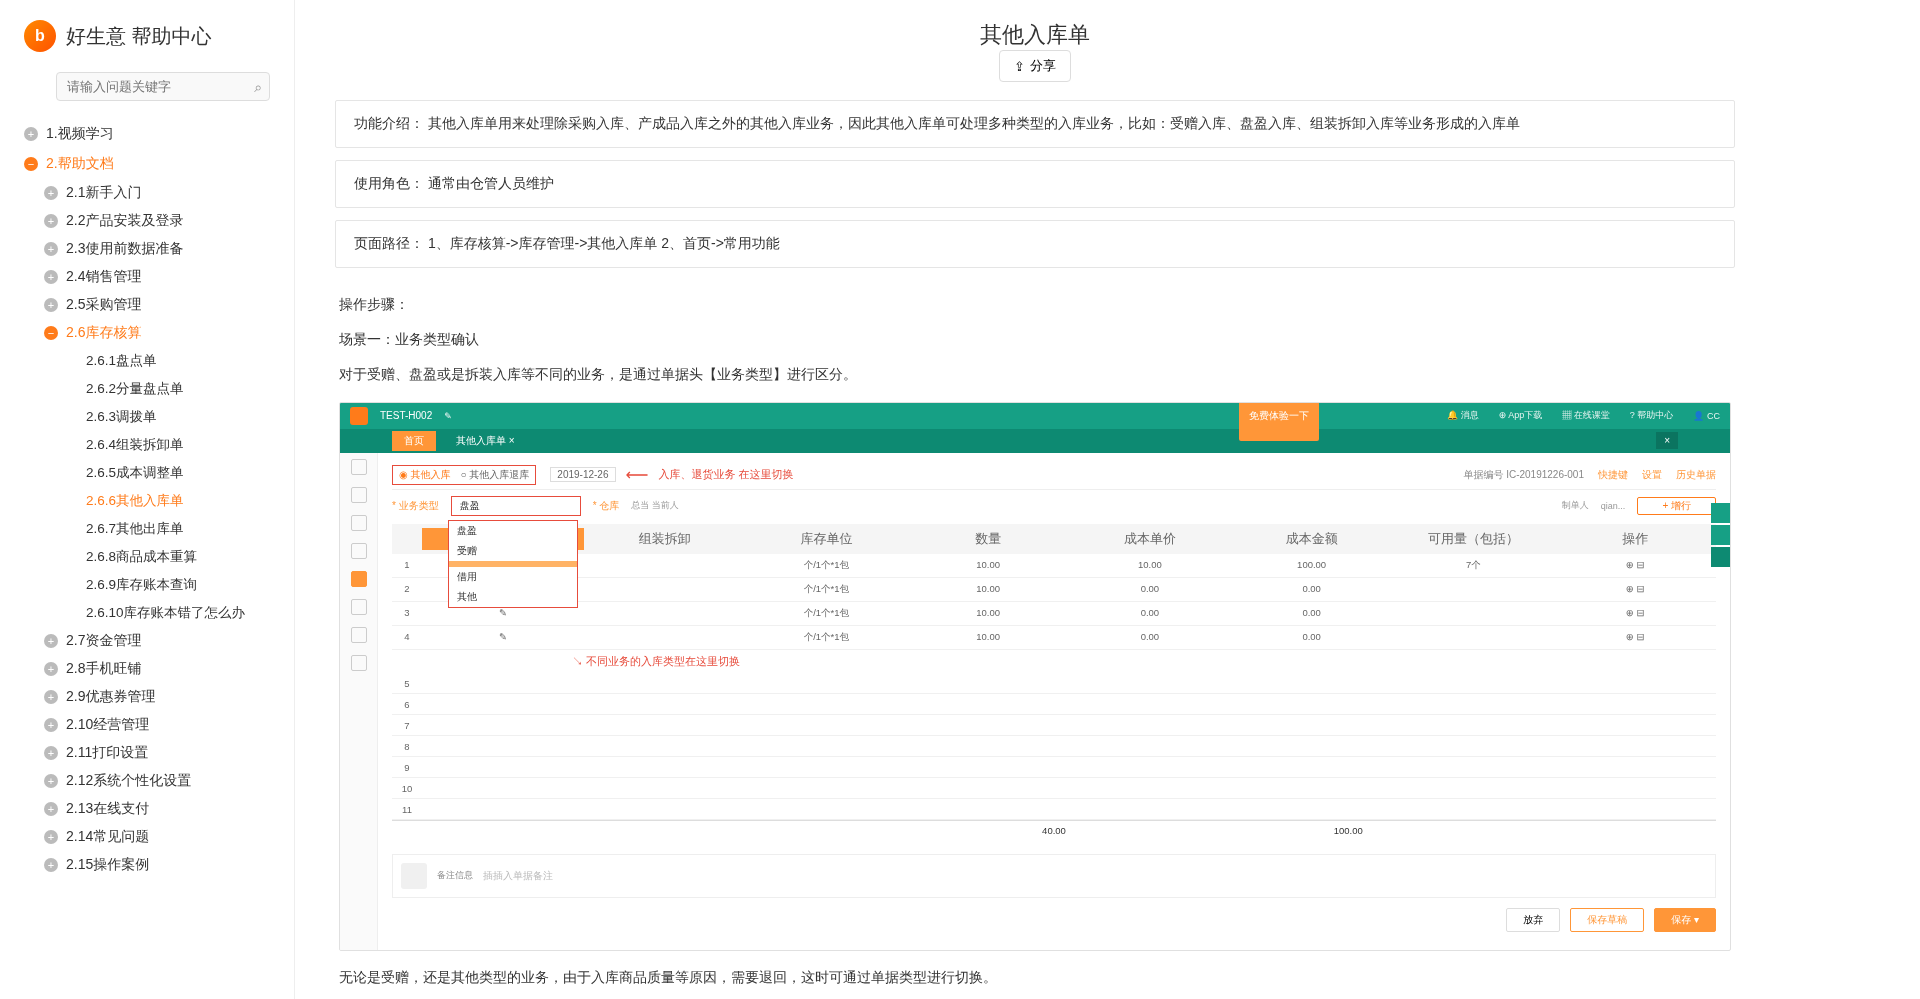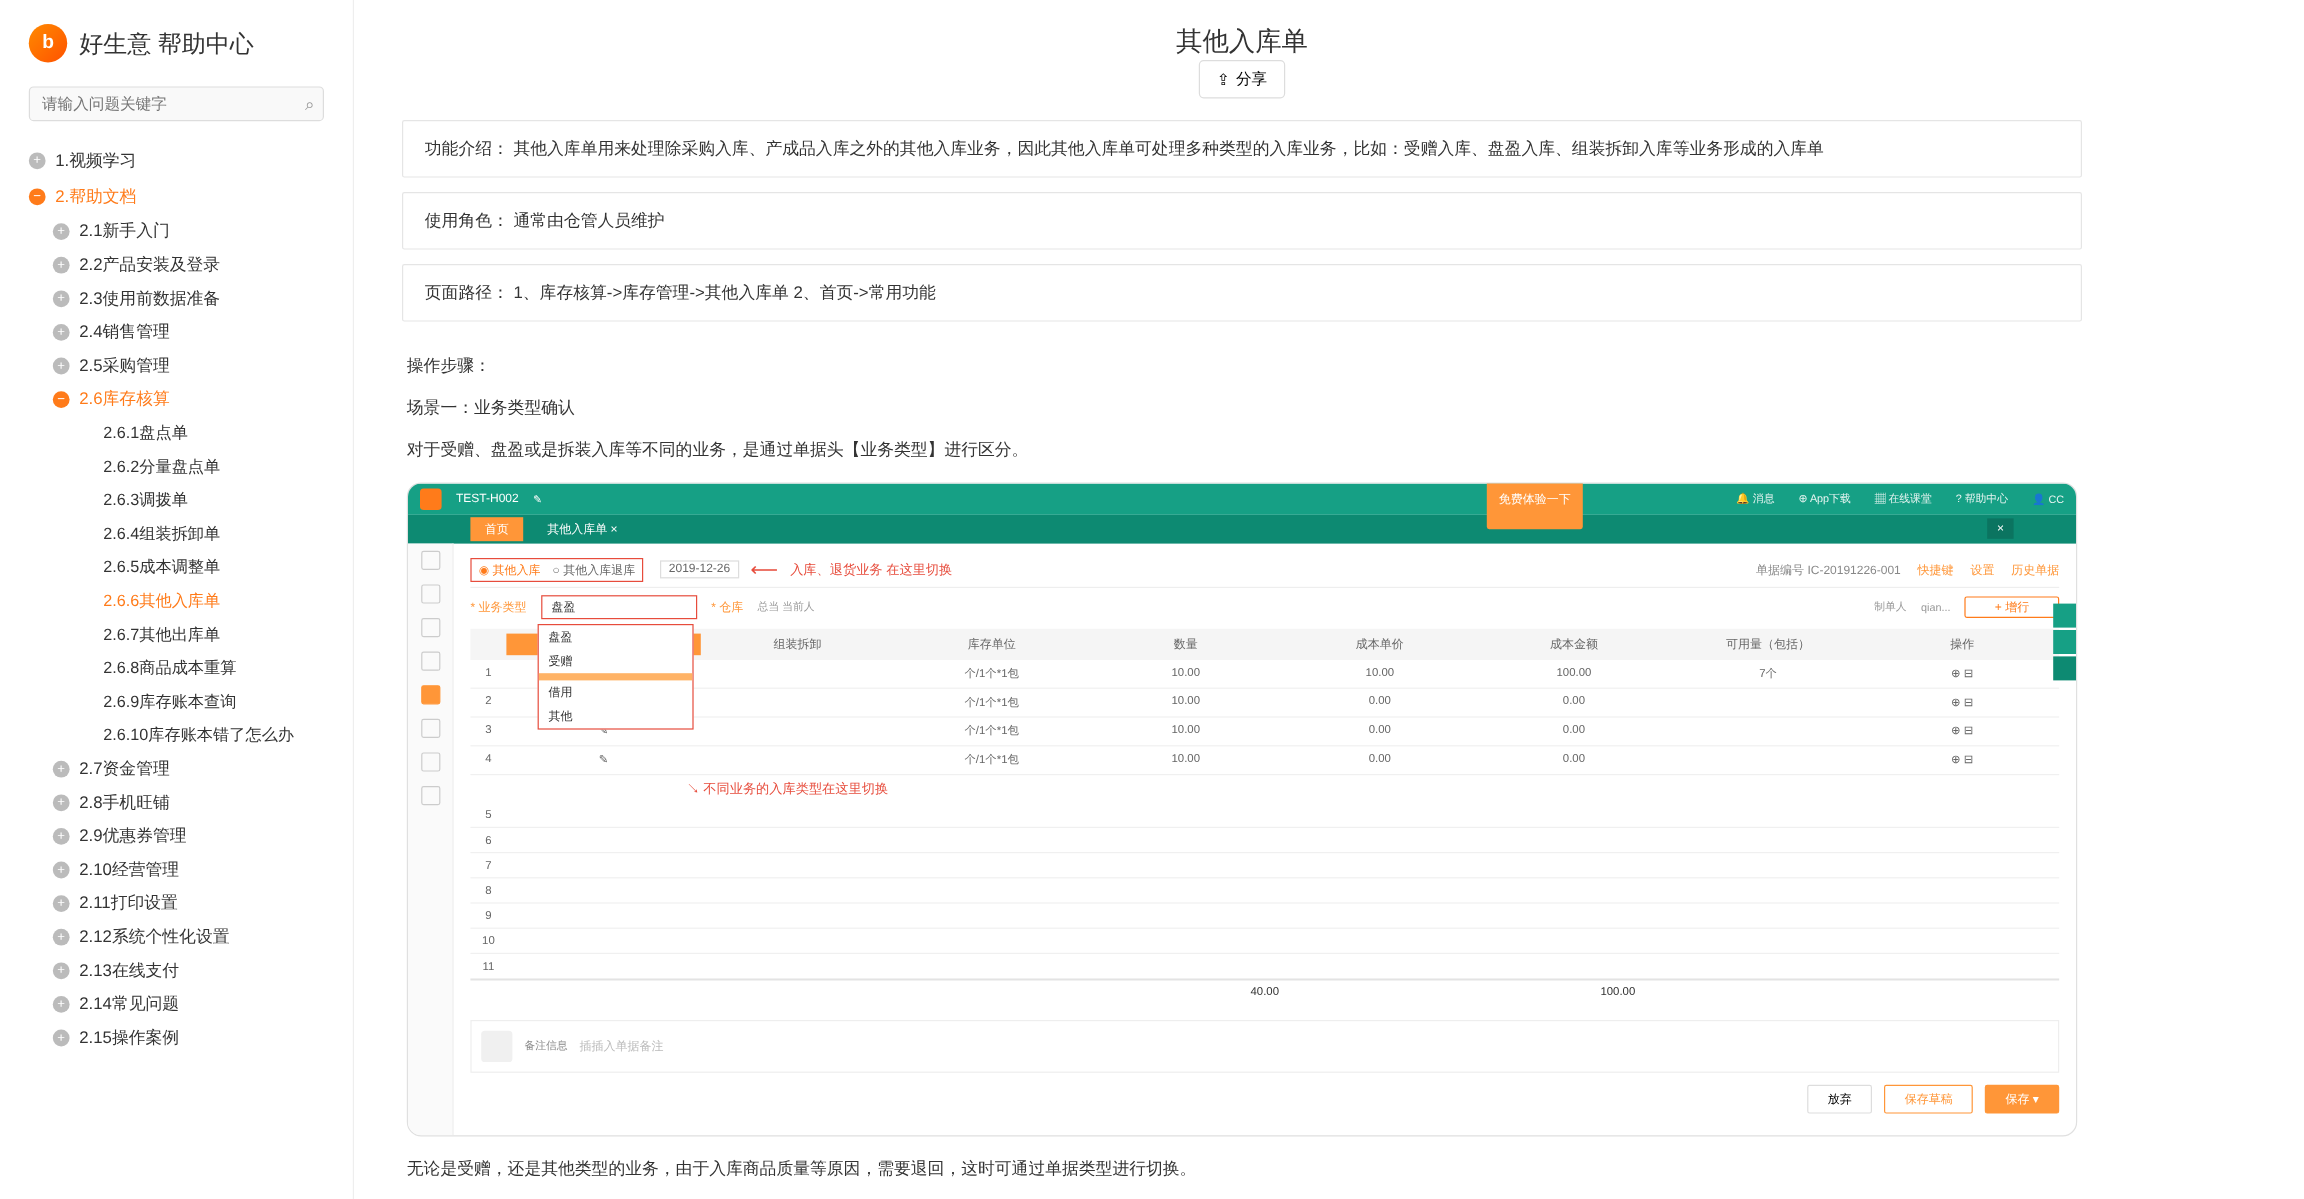--- a/index.html
+++ b/index.html
@@ -2,21 +2,21 @@
 <html><head>
 <meta charset="utf-8">
 <style>
 *{margin:0;padding:0;box-sizing:border-box;}
 body{font-family:-apple-system,BlinkMacSystemFont,"Segoe UI","PingFang SC","Microsoft YaHei",sans-serif;font-size:14px;color:#333;background:#fff;}
 .page{display:flex;min-height:100vh;}
 .sidebar{width:295px;padding:20px 24px;border-right:1px solid #eee;flex-shrink:0;}
 .logo-row{display:flex;align-items:center;gap:10px;margin-bottom:20px;}
 .logo{width:32px;height:32px;border-radius:50%;background:linear-gradient(135deg,#ff8a00,#ff5200);display:flex;align-items:center;justify-content:center;color:#fff;font-weight:bold;font-size:16px;}
 .site-title{font-size:20px;font-weight:500;}
-.search-wrap{position:relative;margin-bottom:18px;}
+.search-wrap{position:relative;margin-bottom:18px;margin-left:32px;}
 .search-input{width:100%;padding:6px 30px 6px 10px;border:1px solid #ddd;border-radius:4px;font-size:13px;background:#f9f9f9;}
 .search-icon{position:absolute;right:8px;top:50%;transform:translateY(-50%);color:#999;font-size:14px;}
 .nav{list-style:none;}
 .nav-item{padding:6px 0;display:flex;align-items:center;gap:8px;cursor:pointer;font-size:14px;}
 .nav-item .exp{width:14px;height:14px;border-radius:50%;display:inline-flex;align-items:center;justify-content:center;font-size:11px;color:#fff;flex-shrink:0;}
 .exp.plus{background:#bbb;}
 .exp.minus{background:#ff7b1a;}
 .nav-item.active{color:#ff7b1a;}
 .nav-sub{list-style:none;padding-left:20px;}
 .nav-sub .nav-item{padding:5px 0;}
@@ -25,21 +25,21 @@
 .nav-leaf li.current{color:#ff7b1a;}
 .main{flex:1;padding:20px 40px;max-width:1480px;}
 .header-row{display:flex;justify-content:space-between;align-items:center;margin-bottom:18px;flex-direction:column;}
 .page-title{font-size:22px;font-weight:500;}
 .share-btn{border:1px solid #ddd;background:#fff;padding:6px 14px;border-radius:4px;font-size:13px;cursor:pointer;display:flex;align-items:center;gap:5px;}
 .info-box{border:1px solid #e5e5e5;padding:14px 18px;margin-bottom:12px;font-size:14px;border-radius:2px;}
 .info-box .lbl{font-weight:500;}
 .section{margin-top:24px;padding:0 4px;}
 .section p{margin:10px 0;line-height:1.8;font-size:14px;}
 .section .step-title{font-weight:500;}
-.screenshot{border:1px solid #e0e0e0;margin:14px 0;background:#fff;font-size:10px;border-radius:12px;overflow:hidden;}
+.screenshot{border:1px solid #e0e0e0;margin:14px 0;background:#fff;font-size:10px;border-radius:2px;overflow:hidden;}
 .ss-top{background:#16a085;color:#fff;display:flex;align-items:center;height:26px;padding:0 10px;gap:12px;}
 .ss-top .brand{width:18px;height:18px;background:#ff7b1a;border-radius:3px;}
 .ss-top .tenv{font-size:10px;}
 .ss-top .mid{background:#ff9638;padding:18px 10px;border-radius:2px;margin-left:auto;margin-right:108px;}
 .ss-top .rlink{color:#e8f5f2;font-size:9px;margin-left:8px;}
 .ss-tabs{background:#0d8a72;color:#fff;display:flex;align-items:center;height:24px;padding:0 52px;gap:10px;font-size:10px;}
 .ss-tabs .tab1{background:#ff9638;padding:3px 12px;text-align:center;}
 .ss-tabs .tab2{padding:3px 10px;}
 .ss-tabs .close{margin-left:auto;background:#0b7460;padding:3px 8px;}
 .ss-body{display:flex;}
@@ -59,21 +59,21 @@
 .ss-row2{display:flex;align-items:center;gap:12px;font-size:10px;padding:6px 0;}
 .ss-row2 .star{color:#ff9638;}
 .ss-row2 .dd{border:1.5px solid #e74c3c;padding:2px 20px 2px 8px;position:relative;width:130px;}
 .ss-row2 .small{color:#999;font-size:9px;}
 .ss-row2 .rbtn{margin-left:auto;border:1px solid #ff7b1a;color:#ff7b1a;padding:1px 24px;border-radius:2px;}
 .ss-ddpanel{position:relative;margin-left:56px;margin-top:-2px;}
 .ss-ddlist{border:1.5px solid #e74c3c;width:130px;background:#fff;position:absolute;z-index:2;}
 .ss-ddlist div{padding:3px 8px;font-size:10px;}
 .ss-ddlist .sel{background:#ffb366;}
 .ss-table{margin-top:4px;}
-.ss-thead{display:flex;background:#f5f5f5;font-size:10px;color:#666;padding:4px 0;}
+.ss-thead{display:flex;background:#f5f5f5;font-size:13px;color:#666;padding:4px 0;}
 .ss-thead div,.ss-tr div{flex:1;text-align:center;padding:2px;}
 .ss-thead .narrow,.ss-tr .narrow{flex:0 0 30px;}
 .ss-thead .orange{background:#ff9638;color:#fff;}
 .ss-tr{display:flex;font-size:9.5px;border-bottom:1px solid #f0f0f0;padding:3px 0;color:#666;}
 .ss-tr.empty div{height:14px;}
 .ss-annot{color:#e74c3c;font-size:11px;padding:4px 0 4px 180px;}
 .ss-annot::before{content:"↘ ";color:#e74c3c;}
 .ss-total{display:flex;font-size:9.5px;padding:4px 0;border-top:1px solid #ddd;}
 .ss-total div{flex:1;text-align:center;}
 .ss-remark{border:1px solid #eee;margin-top:14px;padding:8px;display:flex;gap:10px;align-items:center;}

